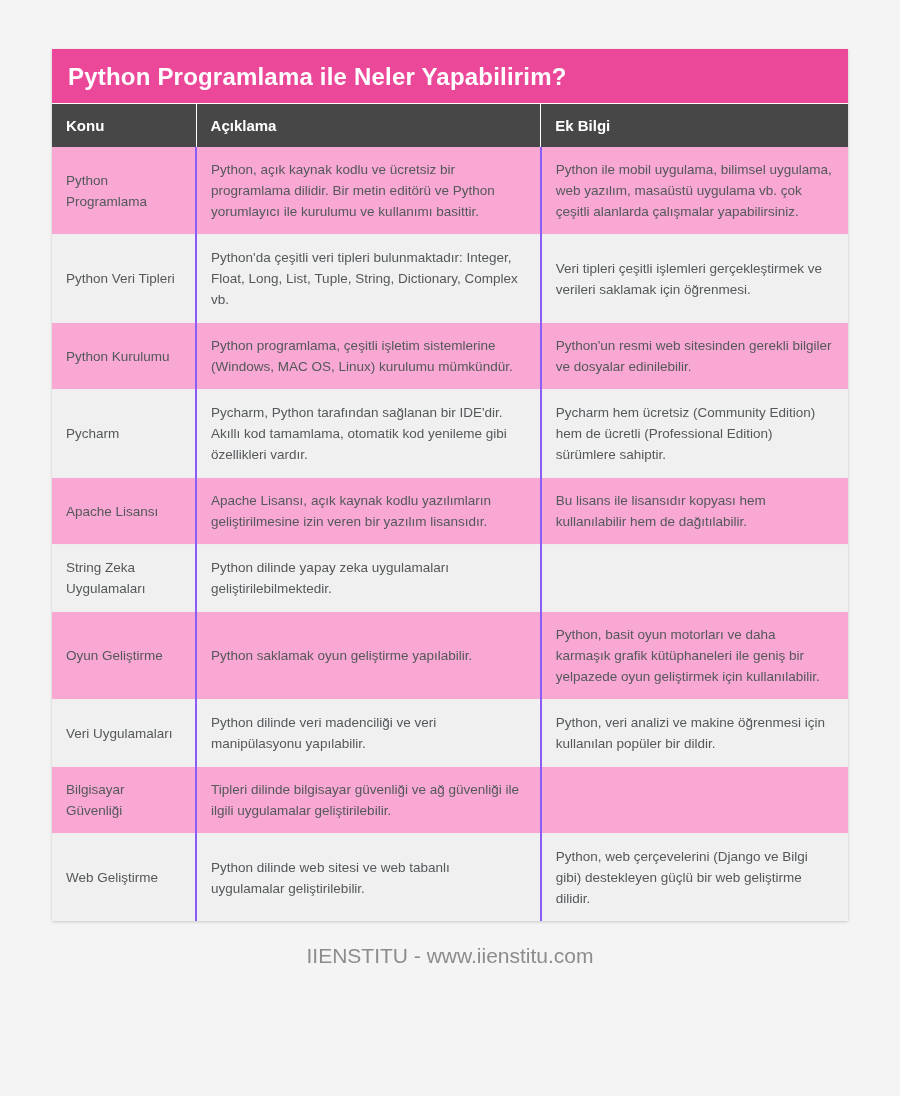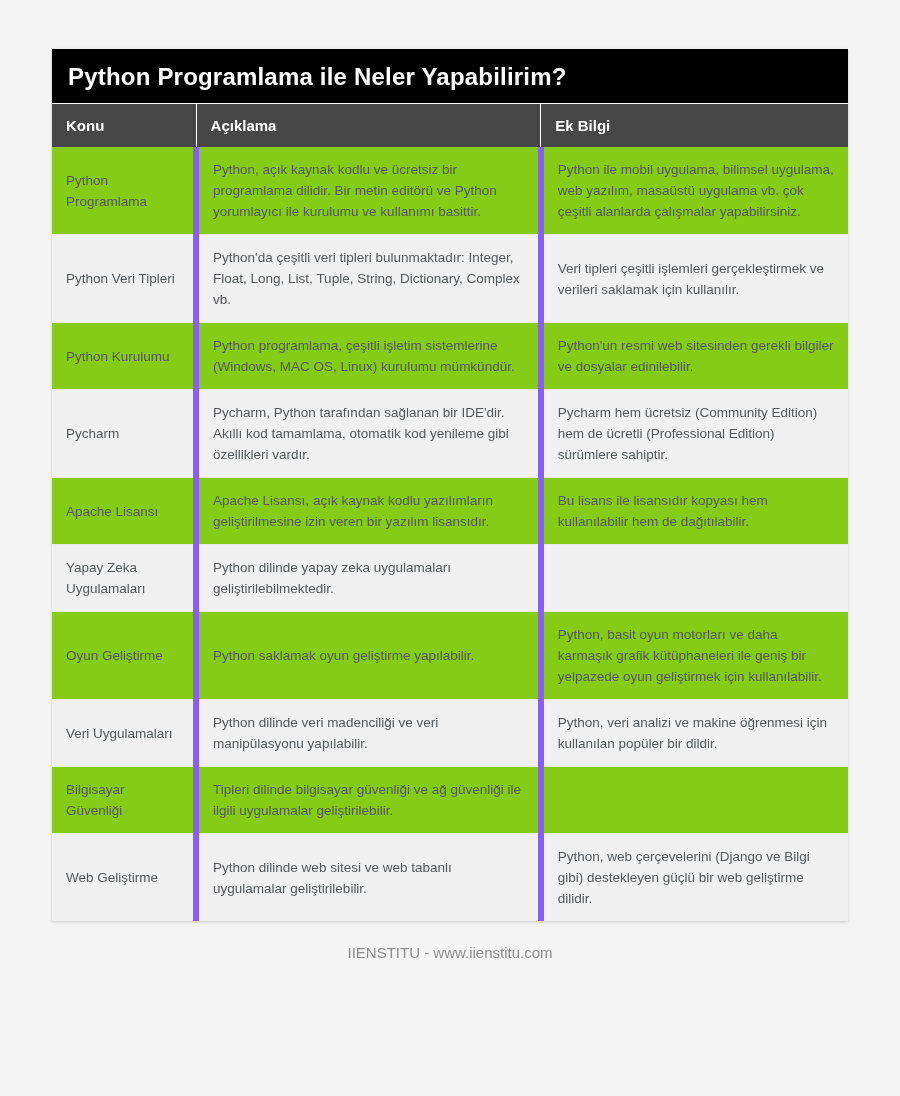--- a/index.html
+++ b/index.html
@@ -13,38 +13,38 @@
     font-family: "Liberation Sans", "DejaVu Sans", sans-serif;
     -webkit-font-smoothing: antialiased;
   }
   .card {
     width: 796px;
     margin: 49px auto 0 auto;
     box-shadow: 0 1px 3px rgba(0,0,0,0.18);
     background: #ffffff;
   }
   .title-bar {
-    background: #000000;
+    background: #ec4899;
     color: #ffffff;
     height: 55px;
     line-height: 55px;
     padding: 0 16px;
     font-size: 24px;
     font-weight: bold;
     letter-spacing: 0.2px;
     border-bottom: 1px solid #fdfdfd;
     box-sizing: border-box;
     white-space: nowrap;
     overflow: hidden;
   }
   table.info-table {
     width: 100%;
     border-collapse: collapse;
     table-layout: fixed;
-    background: #84cc16;
+    background: #f9a8d4;
   }
   col.c-konu     { width: 18.1%; }
   col.c-aciklama { width: 43.3%; }
   col.c-ekbilgi  { width: 38.6%; }
 
   thead th {
     background: #474747;
     color: #ffffff;
     font-size: 15px;
     font-weight: bold;
@@ -53,32 +53,32 @@
     border-left: 1px solid #fdfdfd;
   }
   thead th:first-child { border-left: none; }
 
   tbody td {
     font-size: 13.5px;
     color: #54585a;
     line-height: 21px;
     padding: 12px 14px;
     vertical-align: middle;
-    border-left: 6px solid #8b5cf6;
+    border-left: 2px solid #8b5cf6;
     border-top: 1px solid #ededed;
     word-wrap: break-word;
   }
   tbody td:first-child { border-left: none; }
   tbody tr:first-child td { border-top: none; }
   tbody tr:nth-child(even) td { background: #f0f0f0; }
 
   .footer {
     text-align: center;
     color: #8c8c8c;
-    font-size: 15px;
+    font-size: 21px;
     margin-top: 23px;
   }
 </style>
 </head>
 <body>
 
 <div class="card">
   <div class="title-bar">Python Programlama ile Neler Yapabilirim?</div>
 
   <table class="info-table">
@@ -97,21 +97,21 @@
     <tbody id="table-body">
   <tr>
     <td>Python Programlama</td>
     <td>Python, açık kaynak kodlu ve ücretsiz bir programlama dilidir. Bir metin editörü ve Python yorumlayıcı ile kurulumu ve kullanımı basittir.</td>
     <td>Python ile mobil uygulama, bilimsel uygulama, web yazılım, masaüstü uygulama vb. çok çeşitli alanlarda çalışmalar yapabilirsiniz.</td>
   </tr>
 
   <tr>
     <td>Python Veri Tipleri</td>
     <td>Python'da çeşitli veri tipleri bulunmaktadır: Integer, Float, Long, List, Tuple, String, Dictionary, Complex vb.</td>
-    <td>Veri tipleri çeşitli işlemleri gerçekleştirmek ve verileri saklamak için kullanılır.</td>
+    <td>Veri tipleri çeşitli işlemleri gerçekleştirmek ve verileri saklamak için öğrenmesi.</td>
   </tr>
 
   <tr>
     <td>Python Kurulumu</td>
     <td>Python programlama, çeşitli işletim sistemlerine (Windows, MAC OS, Linux) kurulumu mümkündür.</td>
     <td>Python'un resmi web sitesinden gerekli bilgiler ve dosyalar edinilebilir.</td>
   </tr>
 
   <tr>
     <td>Pycharm</td>
@@ -119,21 +119,21 @@
     <td>Pycharm hem ücretsiz (Community Edition) hem de ücretli (Professional Edition) sürümlere sahiptir.</td>
   </tr>
 
   <tr>
     <td>Apache Lisansı</td>
     <td>Apache Lisansı, açık kaynak kodlu yazılımların geliştirilmesine izin veren bir yazılım lisansıdır.</td>
     <td>Bu lisans ile lisansıdır kopyası hem kullanılabilir hem de dağıtılabilir.</td>
   </tr>
 
   <tr>
-    <td>Yapay Zeka Uygulamaları</td>
+    <td>String Zeka Uygulamaları</td>
     <td>Python dilinde yapay zeka uygulamaları geliştirilebilmektedir.</td>
     <td></td>
   </tr>
 
   <tr>
     <td>Oyun Geliştirme</td>
     <td>Python saklamak oyun geliştirme yapılabilir.</td>
     <td>Python, basit oyun motorları ve daha karmaşık grafik kütüphaneleri ile geniş bir yelpazede oyun geliştirmek için kullanılabilir.</td>
   </tr>
 

